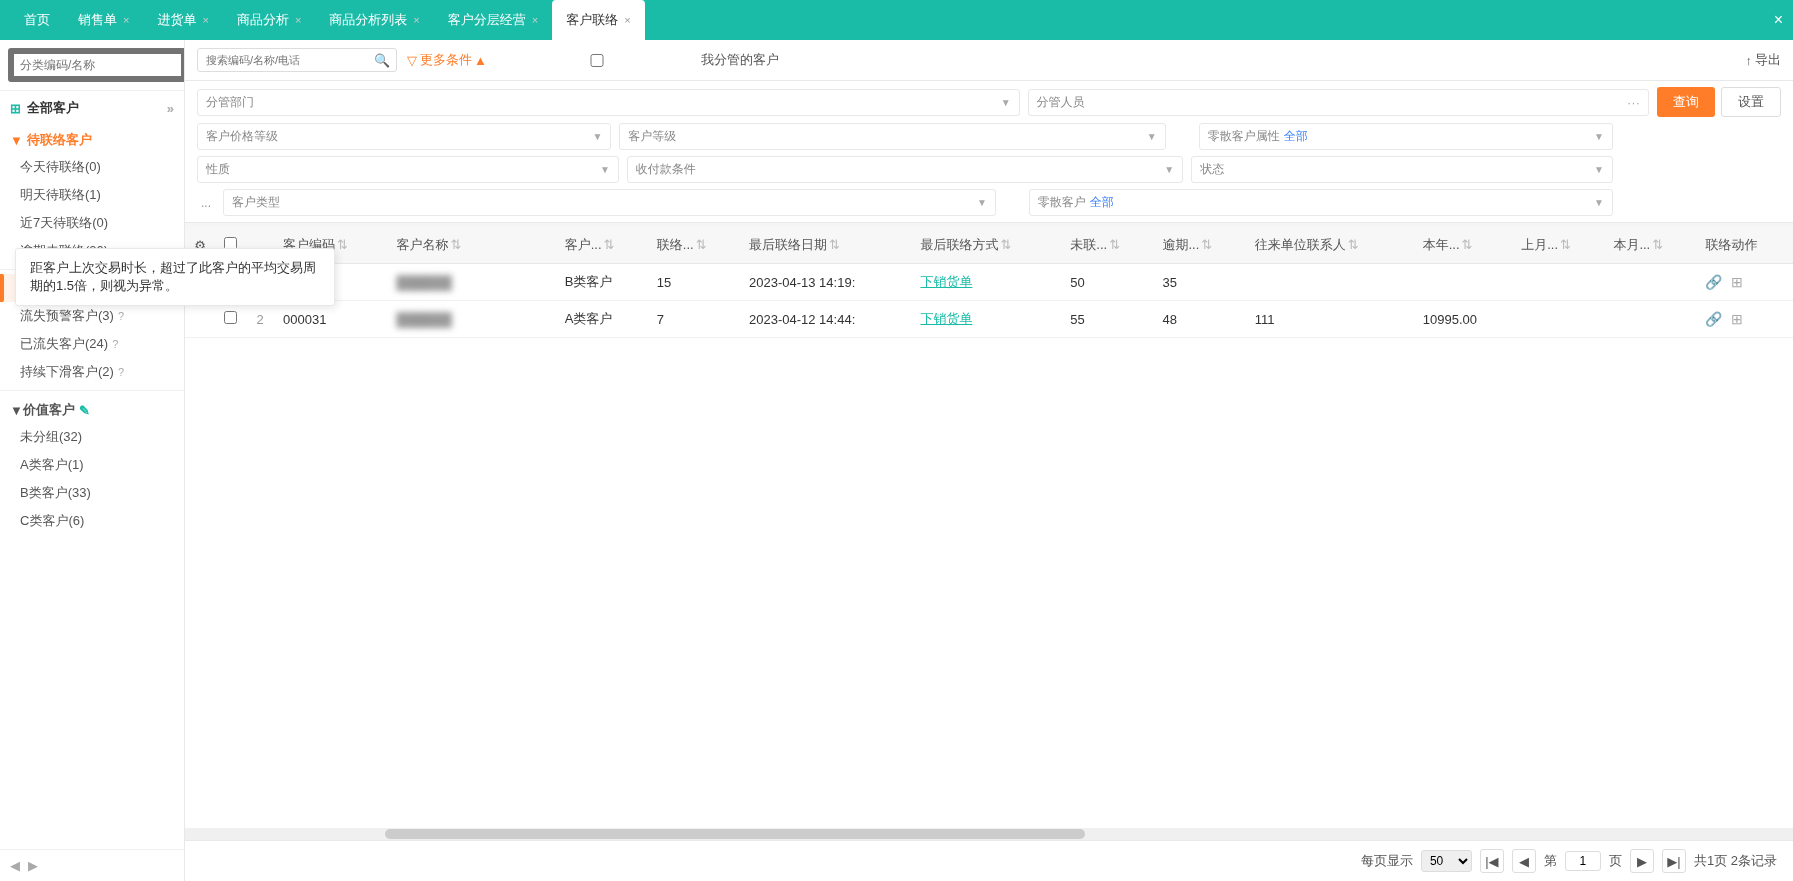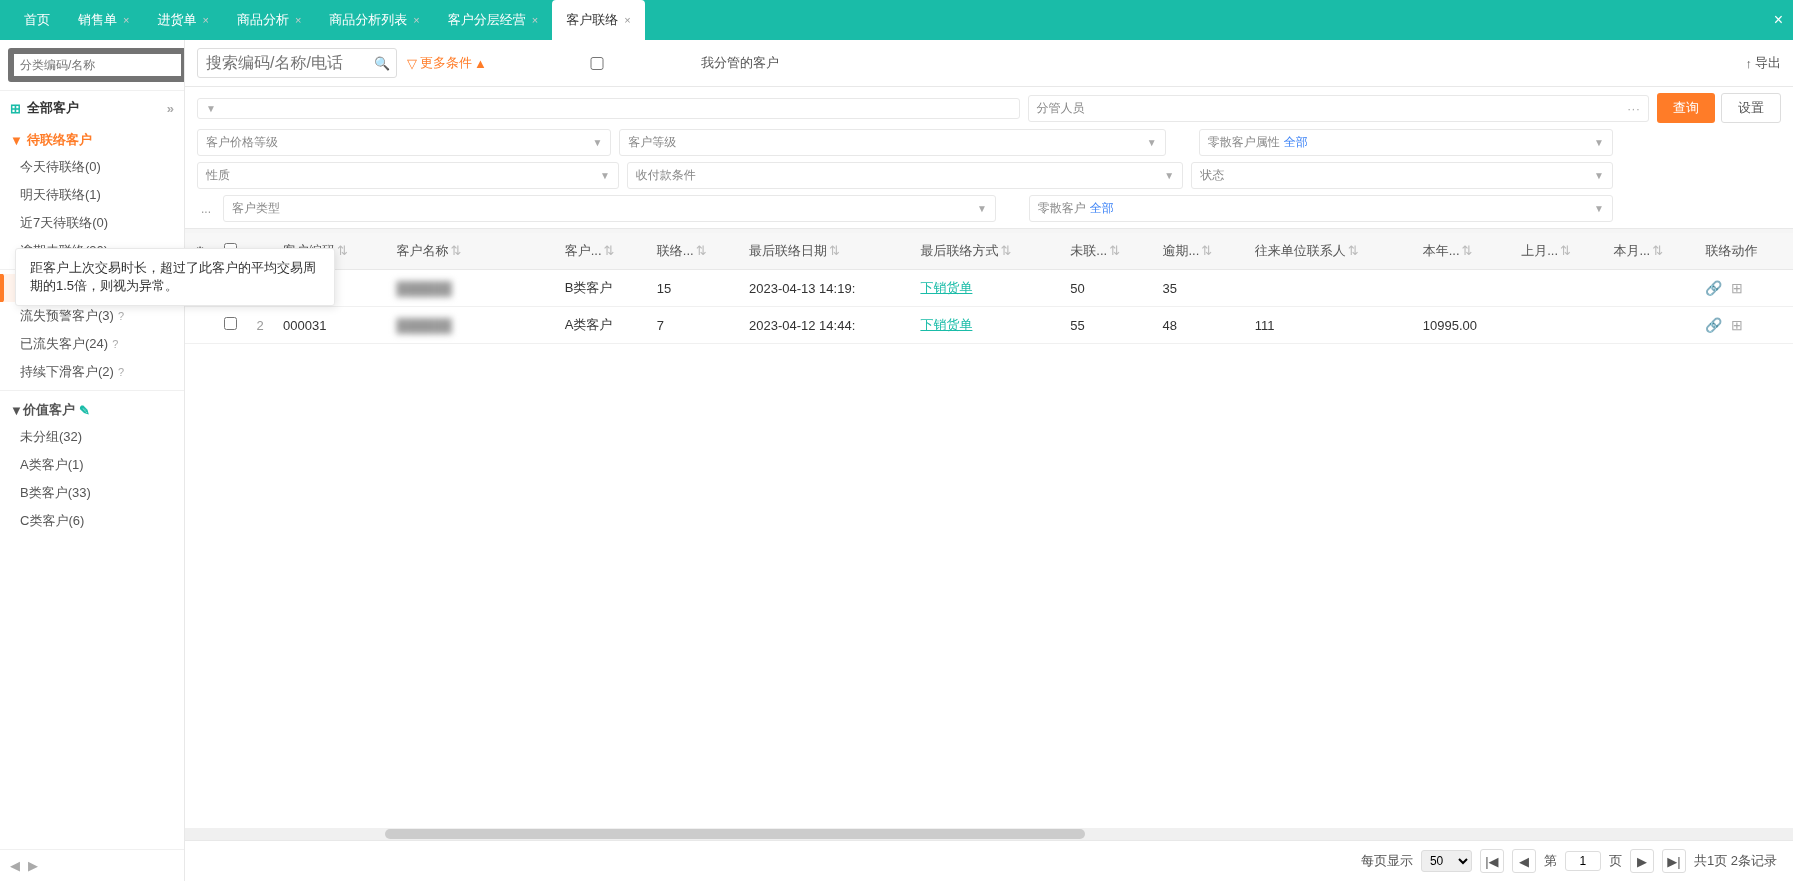--- a/index.html
+++ b/index.html
@@ -315,21 +315,21 @@
     <div class="sidebar-bottom">
       <span class="arr">◀</span>
       <span class="arr">▶</span>
     </div>
   </div>
 
   <div class="content-area">
 
     <div class="filter-bar">
       <div style="position:relative; display:flex; align-items:center;">
-        <input type="text" style="width: 200px; border: 1px solid rgb(221, 221, 221); border-radius: 3px; padding: 5px 28px 5px 8px; font-size: 16px; outline: none;" placeholder="搜索编码/名称/电话">
+        <input type="text" style="width: 200px; border: 1px solid rgb(221, 221, 221); border-radius: 3px; padding: 5px 28px 5px 8px; font-size: 11px; outline: none;" placeholder="搜索编码/名称/电话">
         <span style="position:absolute; right:6px; color:#1abca8; cursor:pointer;">🔍</span>
       </div>
       <div class="more-conditions">
         <span class="filter-icon">▽</span>
         <span>更多条件</span>
         <span style="margin-left:2px;">▲</span>
       </div>
       <div class="my-customer">
         <input type="checkbox" style="">
         <span>我分管的客户</span>
@@ -337,20 +337,21 @@
       <button class="export-btn" style="margin-left:auto;">
         <span>↑</span>
         <span>导出</span>
       </button>
     </div>
 
     <div class="adv-filter">
 
       <div class="adv-filter-row">
         <div class="filter-dropdown" style="flex:2;">
+          <label>分管部门</label>
           <span class="dropdown-arrow">▼</span>
         </div>
         <div class="filter-field" style="flex:1.5;">
           <label>分管人员</label>
           <span style="margin-left:auto; color:#aaa; cursor:pointer;">···</span>
         </div>
         <div class="action-btns">
           <button class="btn-query">查询</button>
           <button class="btn-settings">设置</button>
         </div>

